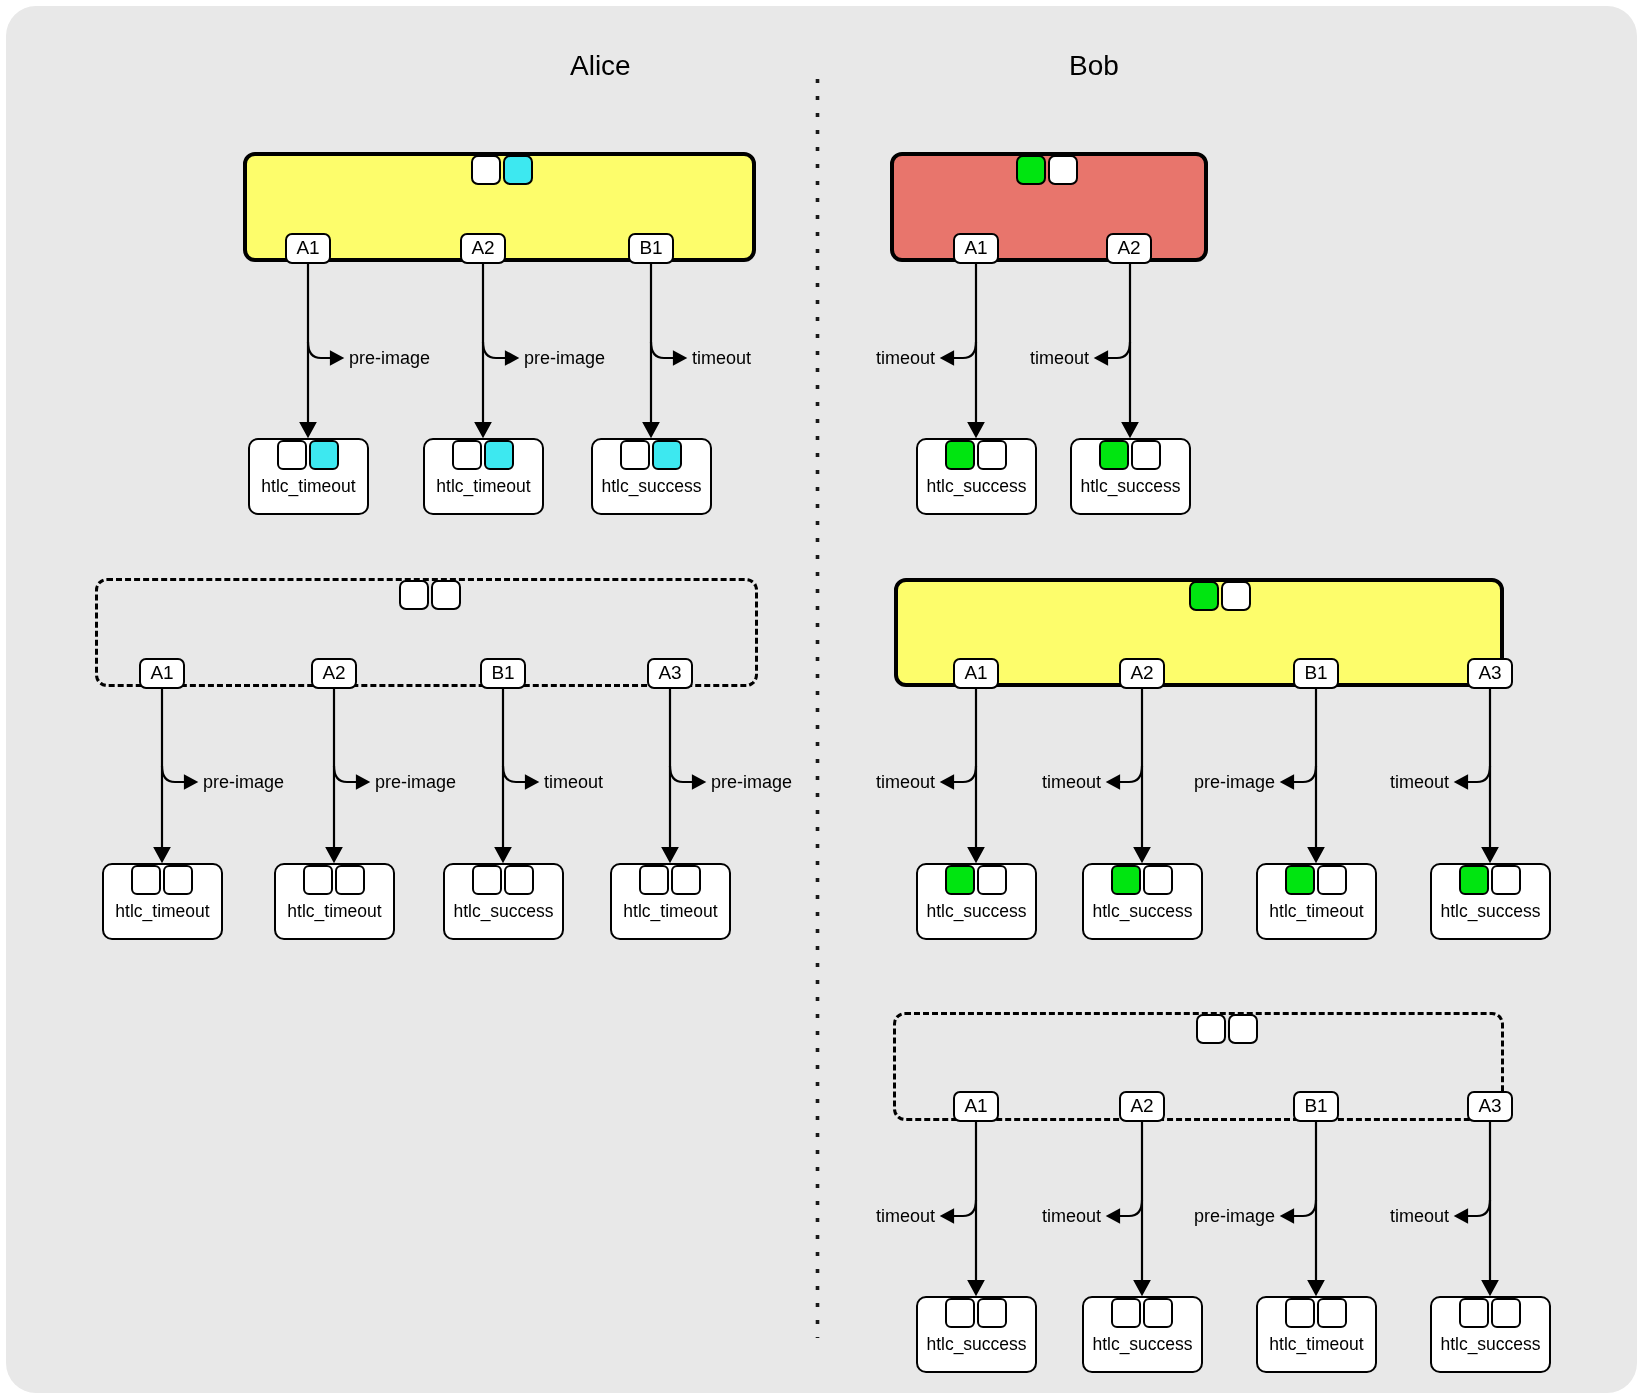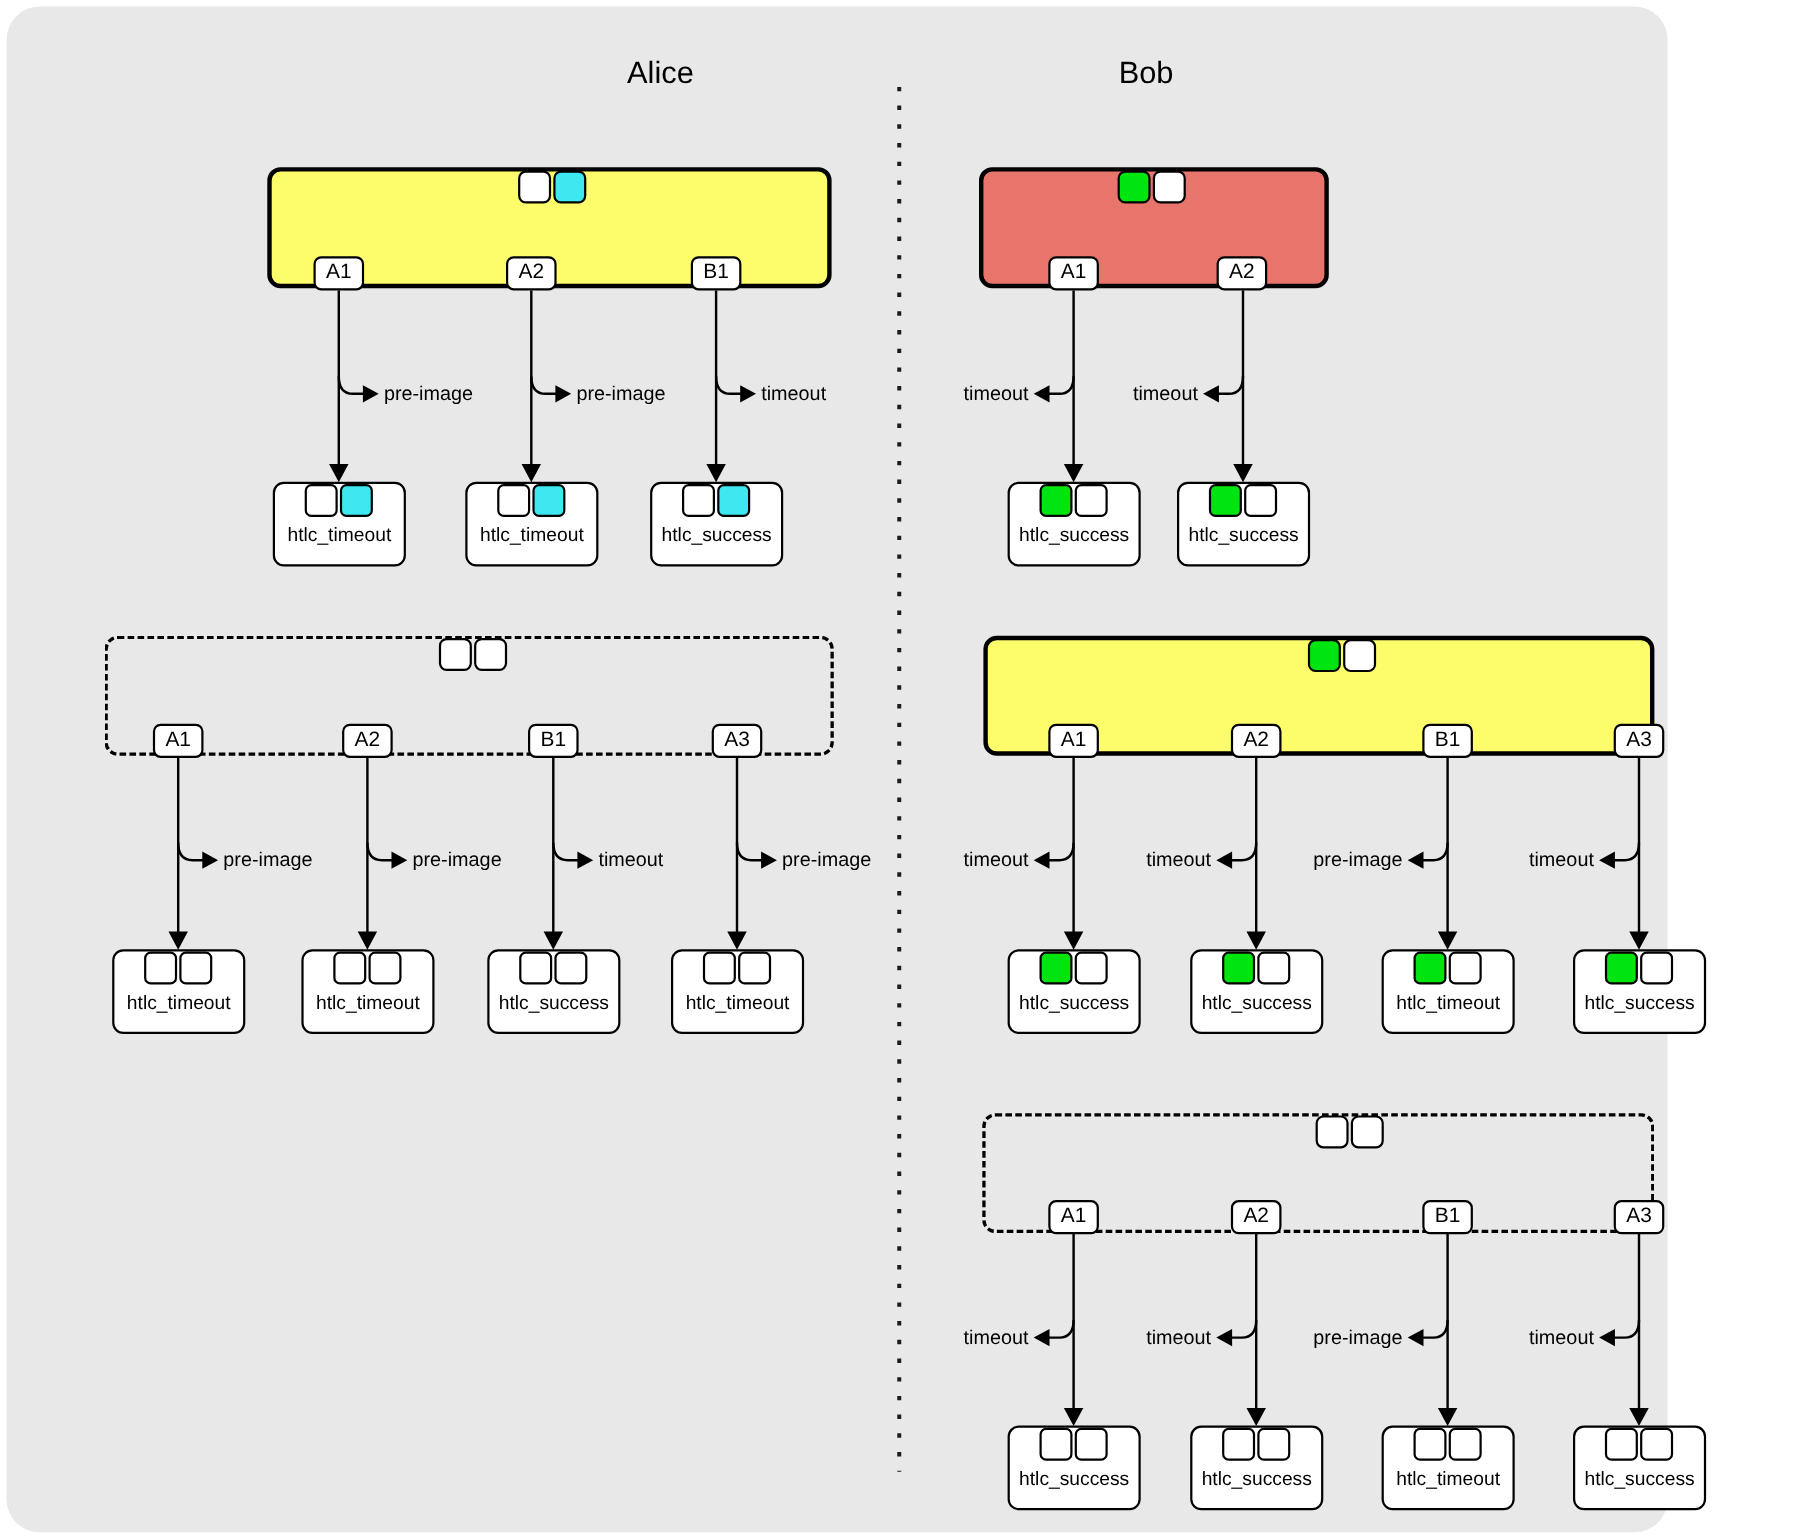--- a/index.html
+++ b/index.html
@@ -1,39 +1,39 @@
 <!DOCTYPE html>
 <html><head>
 <meta charset="utf-8">
 <style>
   html,body{margin:0;padding:0;background:#FFFFFF;}
   body{font-family:"Liberation Sans","DejaVu Sans",sans-serif;}
   .stage{position:relative;width:1643px;height:1399px;background:#FFFFFF;overflow:hidden;}
-  .canvas{position:absolute;left:6px;top:6px;width:1510px;height:1387px;background:#E8E8E8;border-radius:30px;}
+  .canvas{position:absolute;left:6px;top:6px;width:1631px;height:1387px;background:#E8E8E8;border-radius:30px;}
   .title{position:absolute;font-size:28px;color:#000;white-space:nowrap;}
   .overlay{position:absolute;left:0;top:0;pointer-events:none;}
   .commit{position:absolute;border:4px solid #000;border-radius:12px;box-sizing:border-box;}
   .commit.dashed{border:3px dashed #000;background:transparent !important;}
   .csq{position:absolute;width:30px;height:30px;box-sizing:border-box;border:2px solid #000;border-radius:7px;background:#fff;}
   .tab{position:absolute;width:46px;height:31px;box-sizing:border-box;background:#fff;border:2px solid #000;
        border-radius:7px;font-size:19px;line-height:26px;text-align:center;color:#000;}
   .htlc{position:absolute;width:121px;height:77px;box-sizing:border-box;background:#fff;border:2px solid #000;border-radius:10px;}
   .htlc .csq{border-width:2px;border-radius:6px;}
   .htlc-label{position:absolute;left:0;top:36px;width:100%;text-align:center;font-size:17.5px;color:#000;white-space:nowrap;}
   .action{position:absolute;font-size:18px;color:#000;white-space:nowrap;transform:translateY(-50%);}
   .action-l{transform:translate(-100%,-50%);}
 </style>
 </head>
 <body>
 
 <div class="stage">
 <div class="canvas">
 
   <div class="title" style="left:564px;top:44px">Alice</div>
-  <div class="title" style="left:1011px;top:44px">Bob</div>
+  <div class="title" style="left:1063px;top:44px">Bob</div>
 
   <svg class="overlay" width="1643" height="1399" viewBox="0 0 1643 1399" fill="none" stroke="#000" stroke-width="2.2">
     <line x1="811.5" y1="73" x2="811.5" y2="1332" stroke="#1a1a1a" stroke-width="3.6" stroke-dasharray="4 13"></line>
 
     <g>
       <path d="M302 258 L302 418"></path>
           <polygon points="295,417 309,417 302,430" fill="#000"></polygon>
       <path d="M302 336 Q302 352 315 352 L325 352"></path>
           <polygon points="325,346 325,358 336,352" fill="#000"></polygon>
     </g>

